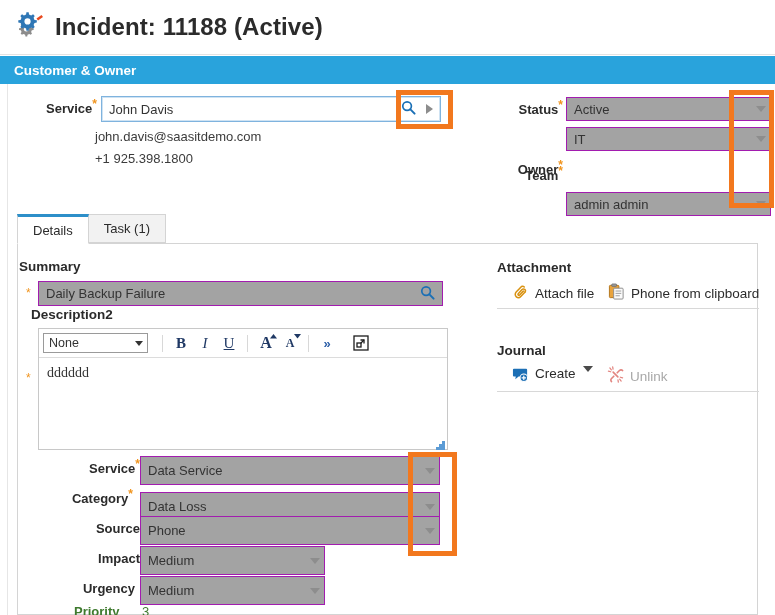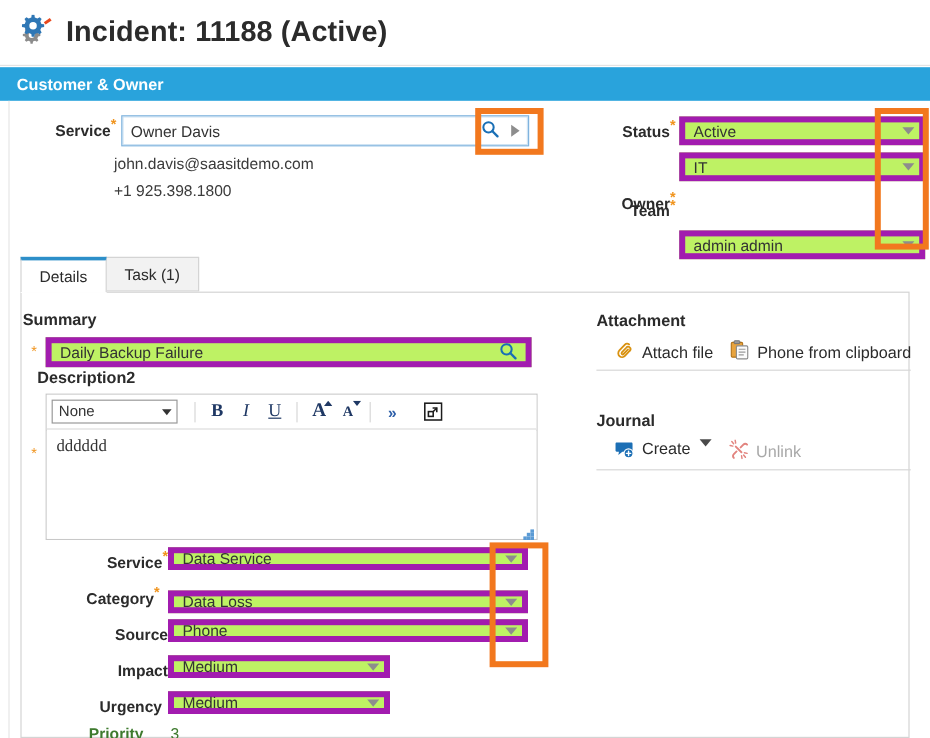--- a/index.html
+++ b/index.html
@@ -59,22 +59,22 @@
     color: #2b2b2b;
     text-align: right;
     white-space: nowrap;
   }
   .req { color: #f0941e; font-size: 12px; vertical-align: super; line-height: 0; }
   .req-left {
     position: absolute;
     color: #f0941e; font-size: 12px;
   }
   .txtbox {
-    background: #bef264;
-    border: 5px solid #a21caf;
+    background: #a3a3a3;
+    border: 1px solid #a21caf;
     height: 24px;
     display: flex; align-items: center;
     padding: 0 4px 0 7px;
     font-size: 13px;
     color: #333333;
   }
   .txtbox.focused {
     border: 1px solid #7fb3de;
     background: #ffffff;
     box-shadow: 0 0 0 1px #cfe3f3 inset;
@@ -198,21 +198,21 @@
     font-family: "Liberation Serif", serif;
     font-size: 14px; color: #333;
     background: #ffffff;
   }
   #resize-grip {
     position: absolute; right: 2px; bottom: 2px; width: 9px; height: 9px;
   }
 
   
   .row-label { position: absolute; width: 76px; }
-  .row-box   { position: absolute; height: 19px; }
+  .row-box   { position: absolute; height: 29px; }
   #service-label  { left: 64px; top: 461px; }
   #category-label { left: 57px; top: 491px; }
   #source-label   { left: 64px; top: 521px; }
   #impact-label   { left: 64px; top: 551px; text-align: right; }
   #urgency-label  { left: 59px; top: 581px; }
   #priority-label { position: absolute; left: 74px; top: 604px; font-weight: bold; font-size: 13px; color: #3e7a2e; }
   #priority-value { position: absolute; left: 142px; top: 604px; font-size: 13px; color: #3e7a2e; }
 
   #service-box  { left: 140px; top: 456px; width: 300px; }
   #category-box { left: 140px; top: 492px; width: 300px; }
@@ -268,21 +268,21 @@
   <div id="section-header">
     <span id="section-header-label">Customer &amp; Owner</span>
   </div>
 
   <div id="left-rule"></div>
 
   <div id="customer-label" class="field-label">
     <span>Service</span><span class="req">*</span>
   </div>
   <div id="customer-box" class="txtbox focused">
-    <span class="val">Owner Davis</span>
+    <span class="val">John Davis</span>
     <span id="customer-search-icon">
       <svg width="15" height="15" viewBox="0 0 16 16">
         <circle cx="6.5" cy="6.5" r="4.6" fill="none" stroke="#1a6fb5" stroke-width="1.8"></circle>
         <line x1="10" y1="10" x2="14.5" y2="14.5" stroke="#1a6fb5" stroke-width="2.1" stroke-linecap="round"></line>
       </svg>
     </span>
     <span id="customer-expand-arrow"></span>
   </div>
   <div id="customer-email" class="subtext">john.davis@saasitdemo.com</div>
   <div id="customer-phone" class="subtext">+1 925.398.1800</div>

